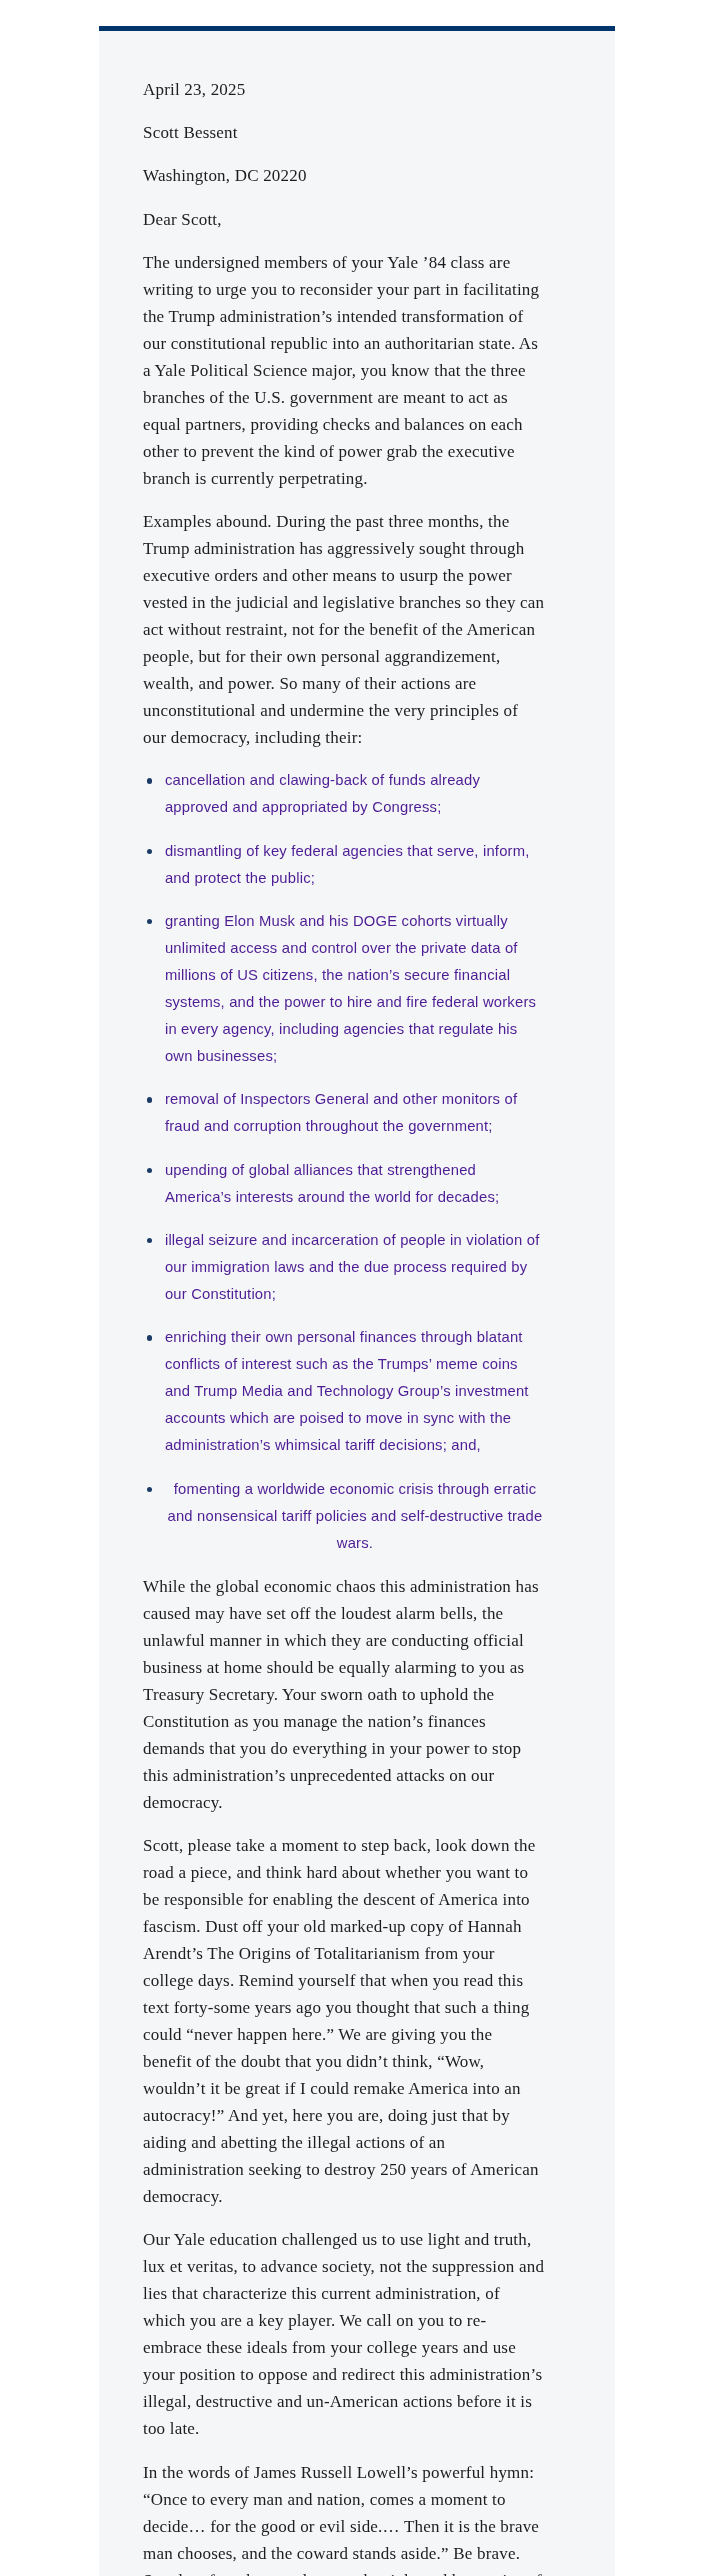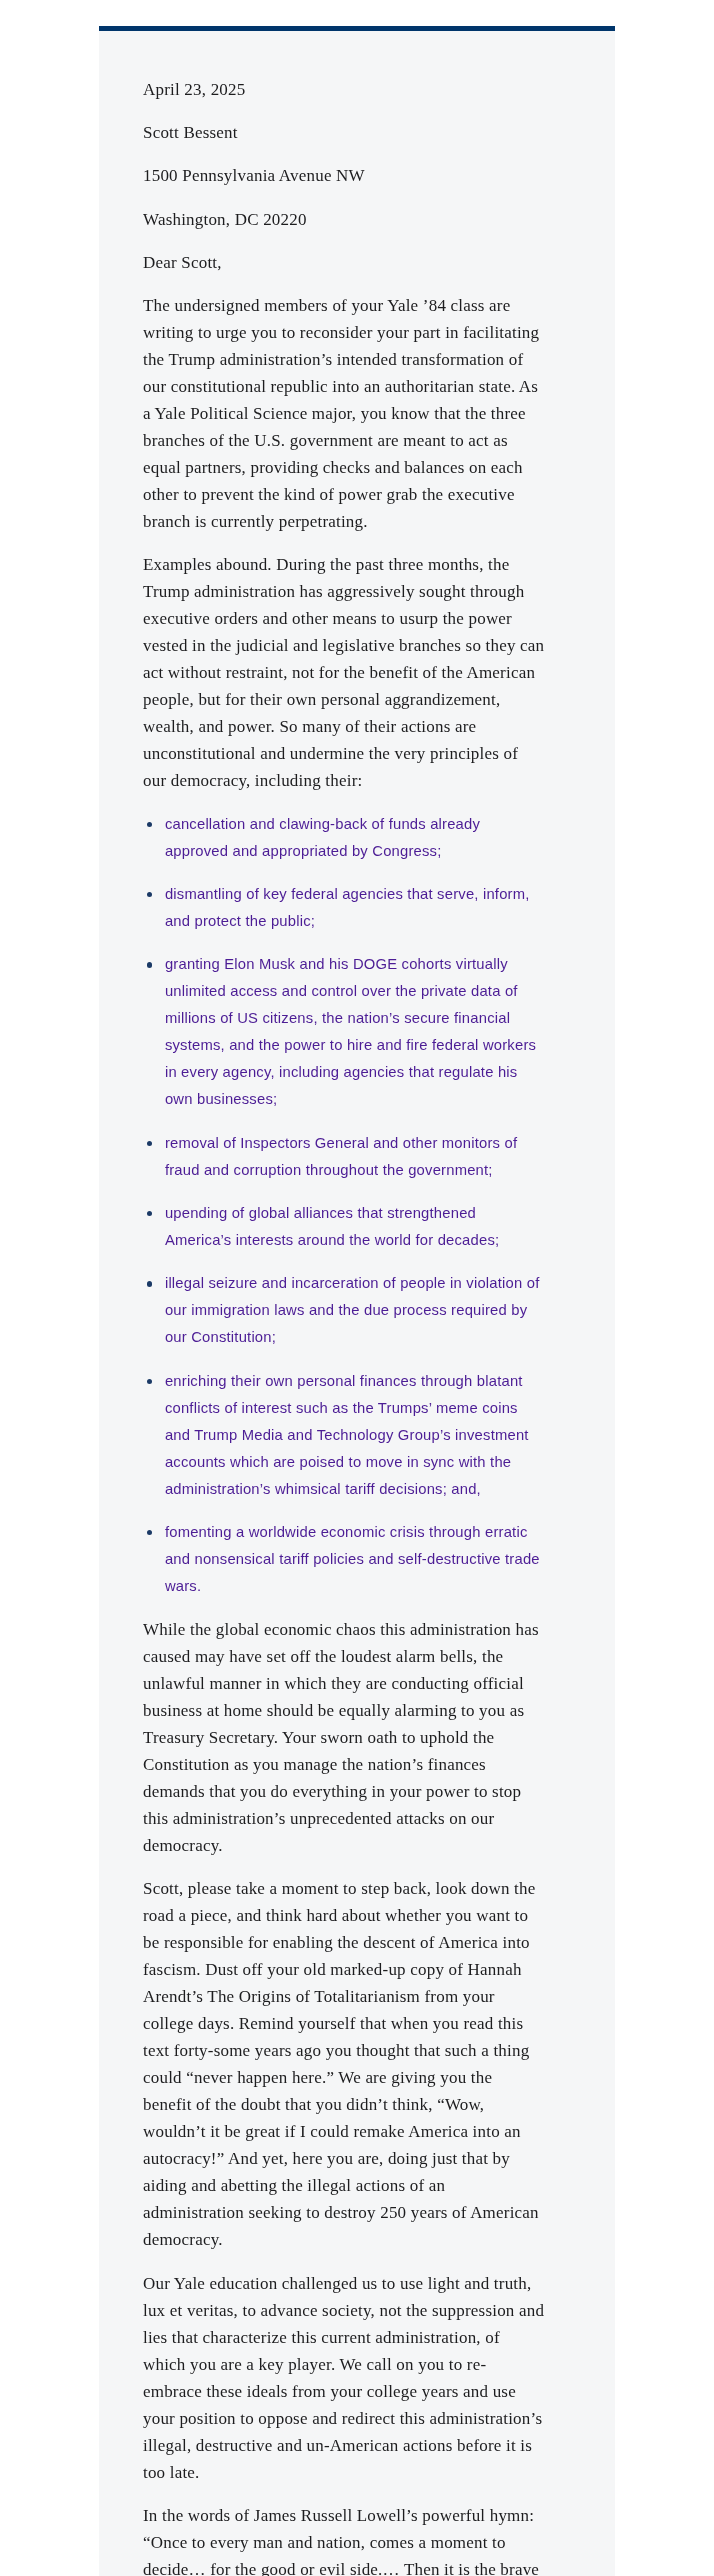--- a/index.html
+++ b/index.html
@@ -41,21 +41,21 @@
     line-height: 27px;
     letter-spacing: 0.2px;
     color: #4c1d95;
     max-width: 566px;
   }
   ul.grievances li {
     position: relative;
     padding-left: 18px;
     margin: 0 0 16.3px 0;
   }
-  ul.grievances li:last-child { margin-bottom: 0; }
+  ul.grievances li:last-child { margin-bottom: 0; text-align: center; }
   ul.grievances li::before {
     content: "";
     position: absolute;
     left: 0;
     top: 11px;
     width: 5.4px;
     height: 5.4px;
     border-radius: 50%;
     background: #1b3a66;
   }
@@ -65,21 +65,20 @@
 
 <div class="page">
   <div class="card">
     <div class="accent-bar"></div>
     <div class="card-inner">
       <div class="letter-body">
 
         <p>April 23, 2025</p>
 
         <p>Scott Bessent</p>
-        <p>1500 Pennsylvania Avenue NW</p>
         <p>Washington, DC 20220</p>
 
         <p>Dear Scott,</p>
 
         <p>The undersigned members of your Yale ’84 class are writing to urge you to reconsider your part in facilitating the Trump administration’s intended transformation of our constitutional republic into an authoritarian state. As a Yale Political Science major, you know that the three branches of the U.S. government are meant to act as equal partners, providing checks and balances on each other to prevent the kind of power grab the executive branch is currently perpetrating.</p>
 
         <p>Examples abound. During the past three months, the Trump administration has aggressively sought through executive orders and other means to usurp the power vested in the judicial and legislative branches so they can act without restraint, not for the benefit of the American people, but for their own personal aggrandizement, wealth, and power. So many of their actions are unconstitutional and undermine the very principles of our democracy, including their:</p>
 
         <ul class="grievances">
           <li>cancellation and clawing-back of funds already approved and appropriated by Congress;</li>

